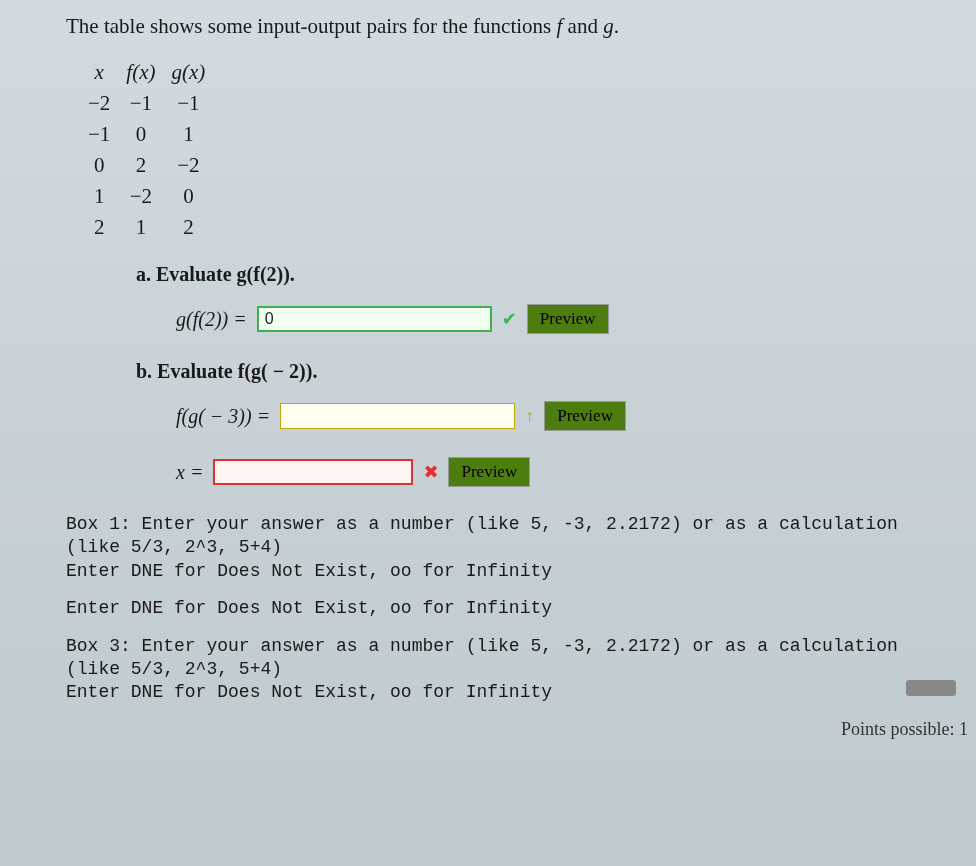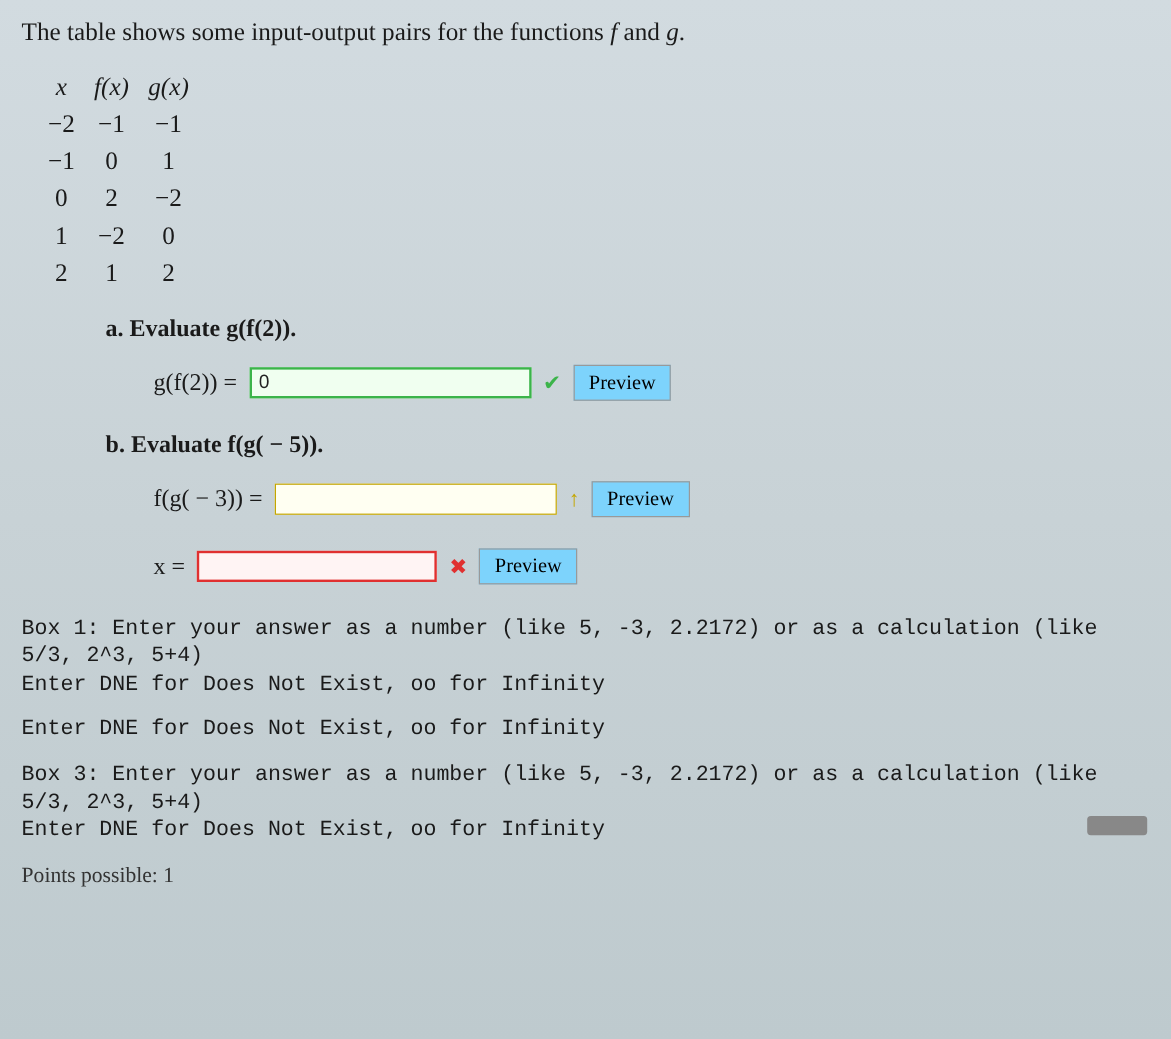--- a/index.html
+++ b/index.html
@@ -9,20 +9,21 @@
     width: 976px;
     height: 866px;
     font-family: Georgia, 'Times New Roman', serif;
     background: linear-gradient(180deg, #d2dbe0 0%, #c8d2d6 50%, #becace 100%);
     color: #1a1a1a;
     overflow: hidden;
   }
   .page {
     padding: 14px 8px 0 18px;
     position: relative;
+    margin-left: 48px;
   }
   .intro {
     font-size: 21px;
     margin-bottom: 18px;
   }
   .intro .fi { font-style: italic; }
   table.data {
     border-collapse: collapse;
     font-size: 21px;
     margin-bottom: 20px;
@@ -41,21 +42,21 @@
     font-weight: bold;
   }
   .sub-indent {
     margin-left: 110px;
     font-size: 20px;
     margin-bottom: 26px;
     display: flex;
     align-items: center;
     gap: 10px;
   }
-  .eq-label .fi { }
+  .eq-label .fi { font-style: italic; }
   input.answer {
     font-size: 16px;
     height: 26px;
     padding: 2px 6px;
     width: 235px;
     border: 1px solid #888;
     background: #fdfdfa;
     color: #222;
   }
   input.answer.correct {
@@ -79,35 +80,36 @@
     font-size: 18px;
   }
   .mark-wrong {
     color: #e03030;
     font-size: 18px;
   }
   button.preview {
     font-family: Georgia, serif;
     font-size: 17px;
     padding: 4px 12px;
-    background: #7dd3fc;
+    background: #4d7c0f;
     border: 1px solid #999;
     cursor: pointer;
   }
   .hints {
     font-size: 18px;
     margin: 14px 0;
     line-height: 1.3;
     padding-right: 20px;
     font-family: Liberation Mono, monospace;
   }
   .points {
     font-size: 18px;
     margin-top: 12px;
     color: #333;
+    text-align: right;
   }
   .license {
     position: absolute;
     right: 20px;
     bottom: 44px;
     width: 50px;
     height: 16px;
     background: #888;
     border-radius: 3px;
   }
@@ -160,21 +162,21 @@
     <span class="fi">a. Evaluate g(f(2)).</span>
   </div>
   <div class="sub-indent">
     <span class="eq-label"><span class="fi">g(f(2)) =</span></span>
     <input class="answer correct" value="0" style="">
     <span class="mark-correct">✔</span>
     <button class="preview">Preview</button>
   </div>
 
   <div class="indent">
-    <span class="fi">b. Evaluate f(g( − 5)).</span>
+    <span class="fi">b. Evaluate f(g( − 2)).</span>
   </div>
   <div class="sub-indent">
     <span class="eq-label"><span class="fi">f(g( − 3)) =</span></span>
     <input class="answer warn" value="" style="">
     <span class="mark-warn">↑</span>
     <button class="preview">Preview</button>
   </div>
 
   <div class="sub-indent">
     <span class="eq-label"><span class="fi">x =</span></span>

